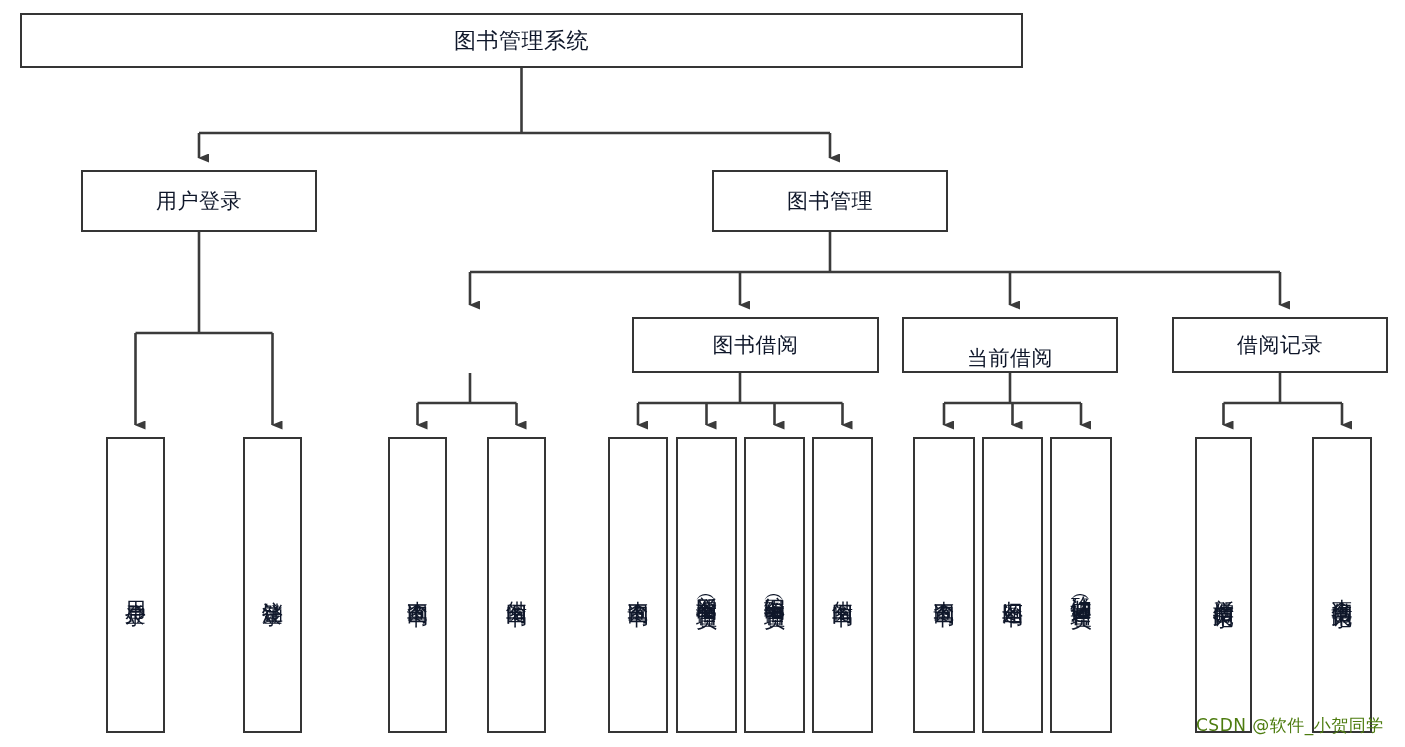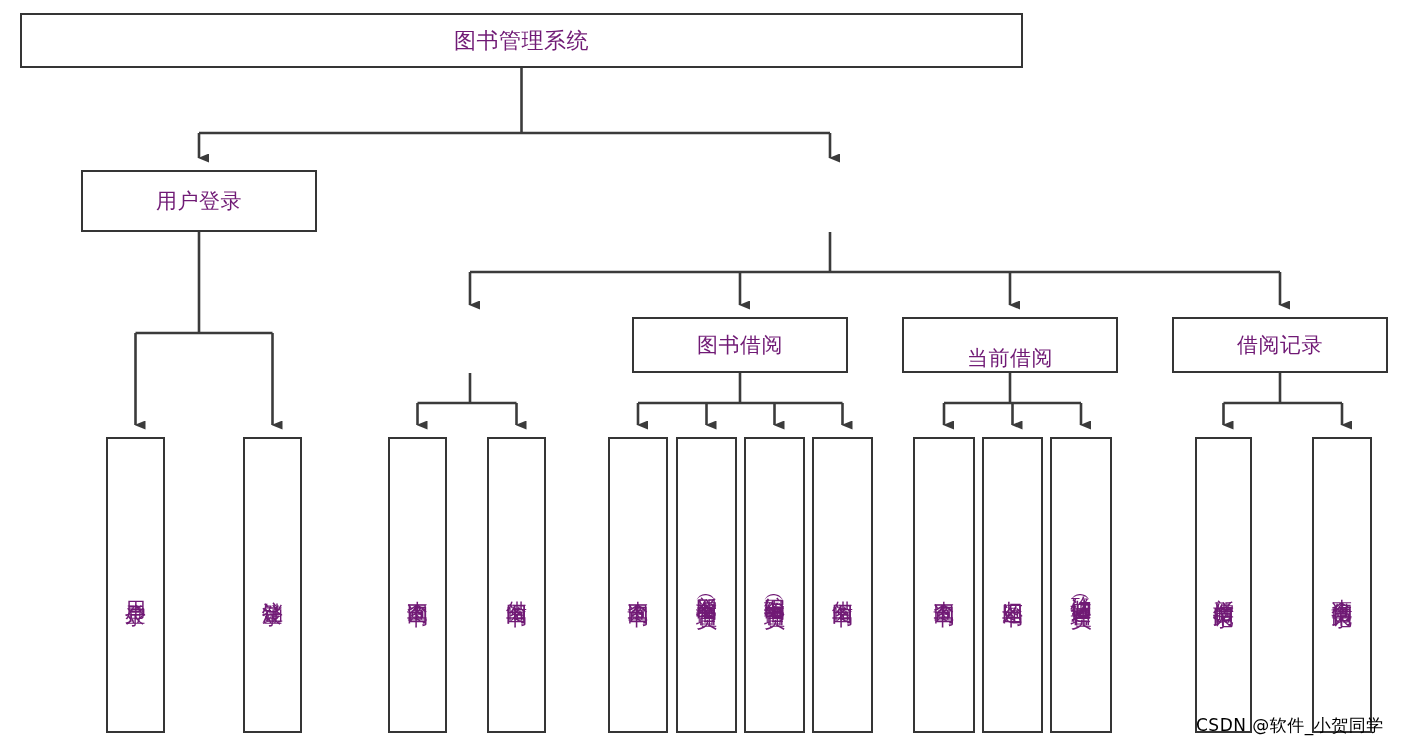--- a/index.html
+++ b/index.html
@@ -27,21 +27,21 @@
     pointer-events: none;
   }
   .node {
     position: absolute;
     box-sizing: border-box;
     background: #ffffff;
     border: 2px solid #353535;
     display: flex;
     align-items: center;
     justify-content: center;
-    color: #701a75;
+    color: #0f172a;
   }
   .node .label {
     display: block;
     text-align: center;
     line-height: 1.18;
     white-space: nowrap;
   }
   
   .node.horiz .label {
     font-size: 21px;
@@ -63,21 +63,21 @@
     letter-spacing: 2px;
     white-space: normal;
     margin: 0 auto;
   }
   .node.leaf.center .label {
     margin-top: auto;
     margin-bottom: auto;
   }
   .watermark {
     position: absolute;
-    color: #000000;
+    color: #4d7c0f;
     font-size: 17px;
     white-space: nowrap;
     letter-spacing: 0.5px;
     font-family: "DejaVu Sans", "Liberation Sans", sans-serif;
   }
 </style>
 </head>
 <body>
 
 <div id="canvas">
@@ -132,22 +132,25 @@
     </g>
   </svg>
 
   <div class="node horiz root" style="left:20px; top:13px; width:1003px; height:55px;">
     <span class="label">图书管理系统</span>
   </div>
 
   <div class="node horiz" style="left:81px; top:170px; width:236px; height:62px;">
     <span class="label">用户登录</span>
   </div>
-
-  <div class="node horiz" style="left:632px; top:317px; width:216px; height:56px;">
+  <div class="node horiz" style="left:712px; top:170px; width:236px; height:62px;">
+    <span class="label">图书管理</span>
+  </div>
+
+  <div class="node horiz" style="left:632px; top:317px; width:247px; height:56px;">
     <span class="label">图书借阅</span>
   </div>
   <div class="node horiz" style="left:902px; top:317px; width:216px; height:56px;align-items:flex-end;">
     <span class="label">当前借阅</span>
   </div>
   <div class="node horiz" style="left:1172px; top:317px; width:216px; height:56px;justify-content:center;">
     <span class="label">借阅记录</span>
   </div>
 
   <div id="leaf-layer">

